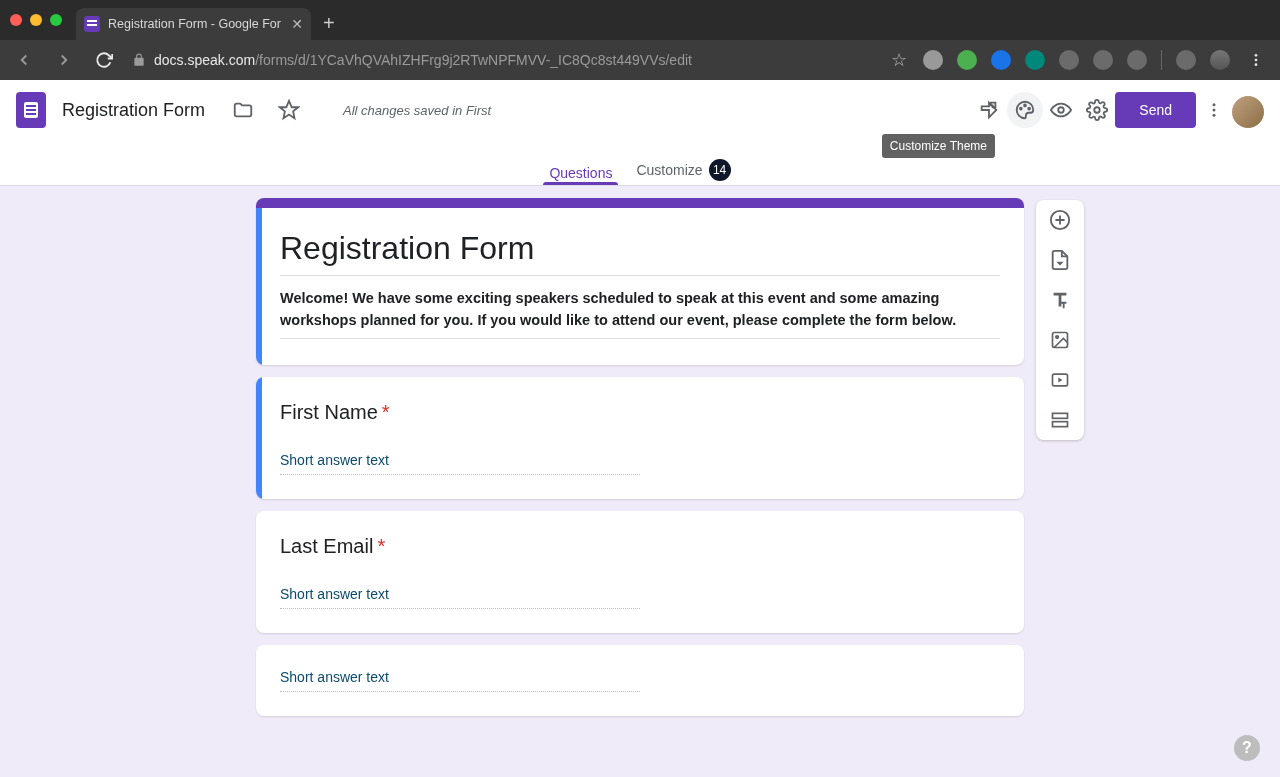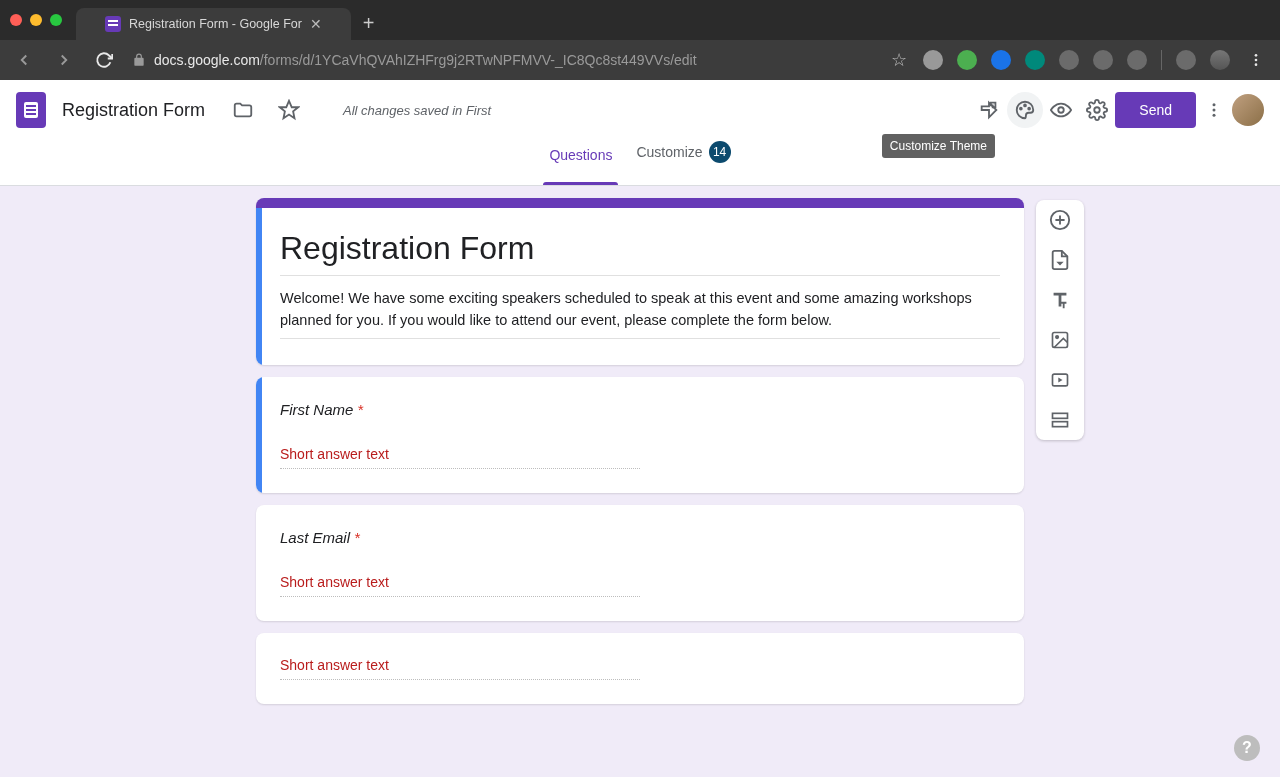--- a/index.html
+++ b/index.html
@@ -4,21 +4,21 @@
 <style>
   * { margin:0; padding:0; box-sizing:border-box; font-family: Arial, Helvetica, sans-serif; }
   body { width:1280px; height:777px; overflow:hidden; background:#f0ebf8; }
 
   
   .browser-chrome { background:#2b2b2b; height:80px; width:100%; }
   .tab-strip { height:40px; display:flex; align-items:center; padding-left:10px; }
   .mac-dots { display:flex; gap:8px; margin-right:14px; }
   .dot { width:12px; height:12px; border-radius:50%; }
   .dot.red{background:#ff5f57;} .dot.yellow{background:#febc2e;} .dot.green{background:#28c840;}
-  .tab { background:#3c3c3c; color:#d8d8d8; height:32px; border-radius:8px 8px 0 0; display:flex; align-items:center; padding:0 29px; font-size:12.5px; gap:8px; min-width:235px; margin-top:8px;text-align:right;}
+  .tab { background:#3c3c3c; color:#d8d8d8; height:32px; border-radius:8px 8px 0 0; display:flex; align-items:center; padding:0 8px; font-size:12.5px; gap:8px; min-width:235px; margin-top:8px;text-align:right;}
   .tab .favicon { width:16px; height:16px; background:#673ab7; border-radius:3px; display:flex; align-items:center; justify-content:center;}
   .tab .favicon svg{width:10px;height:10px;fill:#fff;}
   .tab .close { color:#bbb; font-size:14px; margin-left:auto; }
   .newtab { color:#ccc; font-size:20px; margin-left:12px; margin-top:6px; }
   .addr-row { height:40px; background:#3c3c3c; display:flex; align-items:center; padding:0 12px; gap:16px; }
   .nav-btn { color:#9a9a9a; display:flex; align-items:center; justify-content:center; width:24px; height:24px;}
   .nav-btn.active{color:#e8e8e8;}
   .addr { flex:1; display:flex; align-items:center; gap:8px; color:#9a9a9a; font-size:14px; }
   .addr .lock{color:#9a9a9a;}
   .addr .host{color:#e8e8e8;}
@@ -34,49 +34,49 @@
 
   
   .forms-header { background:#fff; height:60px; display:flex; align-items:center; padding:0 16px; gap:10px; position:relative; }
   .forms-logo { width:30px; height:36px; background:#673ab7; border-radius:4px; display:flex; align-items:center; justify-content:center; }
   .forms-logo-inner{width:14px;height:16px;background:#fff;border-radius:2px;position:relative;}
   .forms-logo-inner::before{content:"";position:absolute;left:2px;top:3px;width:10px;height:2px;background:#673ab7;box-shadow:0 4px 0 #673ab7,0 8px 0 #673ab7;}
   .doc-title { font-size:18px; color:#202124; margin-left:6px; margin-right:10px;}
   .hdr-ic { color:#5f6368; width:36px;height:36px;display:flex;align-items:center;justify-content:center;border-radius:50%;}
   .hdr-ic.active-hover{background:#f1f3f4;}
   .save-msg{ font-style:italic; font-size:13px; color:#5f6368; margin-left:26px;}
-  .hdr-right{ margin-left:auto; display:flex; align-items:center; }
+  .hdr-right{ margin-left:auto; display:flex; align-items:flex-end; }
   .send-btn{ background:#673ab7; color:#fff; padding:0 24px; height:36px; border:none; border-radius:4px; font-size:14px; font-weight:500;}
   .profile{width:32px;height:32px;border-radius:50%;background:linear-gradient(135deg,#c0a080,#8b6f47);}
   .tooltip{ position:absolute; background:#616161; color:#fff; font-size:12px; padding:5px 8px; border-radius:3px; top:54px; right:285px; z-index:10;}
 
   
   .form-tabs{ background:#fff; height:46px; display:flex; align-items:flex-end; justify-content:center; gap:24px; border-bottom:1px solid #dadce0;}
-  .form-tab{ font-size:14px; color:#5f6368; padding-bottom:22px; position:relative; display:flex; align-items:center; gap:6px;}
+  .form-tab{ font-size:14px; color:#5f6368; padding-bottom:4px; position:relative; display:flex; align-items:center; gap:6px;}
   .form-tab.active{ color:#673ab7; font-weight:500;}
   .form-tab.active::after{content:"";position:absolute;bottom:0;left:-6px;right:-6px;height:3px;background:#673ab7;border-radius:3px 3px 0 0;}
-  .badge{ background:#0c4a6e; color:#fff; font-size:12px; width:22px;height:22px;border-radius:50%;display:flex;align-items:center;justify-content:center;}
+  .badge{ background:#0f172a; color:#fff; font-size:12px; width:22px;height:22px;border-radius:50%;display:flex;align-items:center;justify-content:center;}
 
   
   .canvas{ padding:12px 0 20px; display:flex; justify-content:center; position:relative;}
   .form-col{ width:768px; }
   .side-toolbar{ position:absolute; left:calc(50% + 396px); top:14px; width:48px; background:#fff; border-radius:8px; box-shadow:0 1px 3px rgba(0,0,0,.2); padding:8px 0; display:flex; flex-direction:column; align-items:center; gap:16px;}
   .side-ic{ color:#5f6368; width:24px;height:24px;display:flex;align-items:center;justify-content:center;}
 
   .card{ background:#fff; border-radius:8px; box-shadow:0 1px 2px rgba(0,0,0,.12); margin-bottom:12px; position:relative; overflow:hidden;}
   .header-card{ border-top:10px solid #673ab7; }
   .header-card.selected::before, .q-card.selected::before{ content:""; position:absolute; left:0; top:0; bottom:0; width:6px; background:#4285f4;}
   .header-card .inner{ padding:22px 24px 26px;}
   .form-title{ font-size:32px; color:#202124; padding-bottom:8px; border-bottom:1px solid #e0e0e0; margin-bottom:12px; font-weight:400;}
-  .form-desc{ font-size:14.5px; color:#202124; line-height:1.5; padding-bottom:6px; border-bottom:1px solid #e0e0e0;}
+  .form-desc{ font-size:14.5px; color:#202124; line-height:1.5; padding-bottom:6px; border-bottom:1px solid #e0e0e0;font-weight:bold;}
 
   .q-card{ padding:24px;}
-  .q-title{ font-size:15px; color:#202124; margin-bottom:28px;font-style:italic;}
+  .q-title{ font-size:20px; color:#202124; margin-bottom:28px;}
   .req{ color:#d93025; margin-left:4px;}
-  .answer-ph{ font-size:14px; color:#b91c1c; border-bottom:1px dotted #bdbdbd; width:360px; padding-bottom:6px;}
+  .answer-ph{ font-size:14px; color:#0c4a6e; border-bottom:1px dotted #bdbdbd; width:360px; padding-bottom:6px;}
 
   .help-btn{ position:fixed; right:20px; bottom:16px; width:26px;height:26px;border-radius:50%;background:#bdbdbd;color:#fff;display:flex;align-items:center;justify-content:center;font-size:16px;font-weight:bold;}
   svg{display:block;}
 </style>
 </head>
 <body>
 
 <div class="browser-chrome">
   <div class="tab-strip">
     <div class="mac-dots">
@@ -112,21 +112,21 @@
           <path d="M23 4v6h-6"></path>
           <path d="M20.49 15a9 9 0 1 1-2.12-9.36L23 10"></path>
         </svg>
     </div>
     <div class="addr">
       <span class="lock">
         <svg width="14" height="14" viewBox="0 0 24 24" fill="currentColor">
             <path d="M18 8h-1V6a5 5 0 0 0-10 0v2H6a2 2 0 0 0-2 2v10a2 2 0 0 0 2 2h12a2 2 0 0 0 2-2V10a2 2 0 0 0-2-2zM9 6a3 3 0 1 1 6 0v2H9z"></path>
           </svg>
       </span>
-      <span><span class="host">docs.google.com</span><span>/forms/d/1YCaVhQVAhIZHFrg9j2RTwNPFMVV-_IC8Qc8st449VVs/edit</span></span>
+      <span><span class="host">docs.speak.com</span><span>/forms/d/1YCaVhQVAhIZHFrg9j2RTwNPFMVV-_IC8Qc8st449VVs/edit</span></span>
     </div>
     <div class="ext-icons">
       <div class="ext-ic star">☆</div>
       <div class="ext-ic drive"></div>
       <div class="ext-ic green"></div>
       <div class="ext-ic blue"></div>
       <div class="ext-ic teal"></div>
       <div class="ext-ic"></div>
       <div class="ext-ic"></div>
       <div class="ext-ic"></div>

